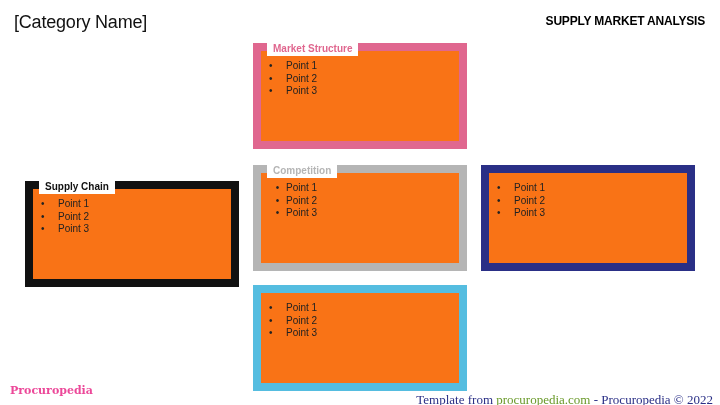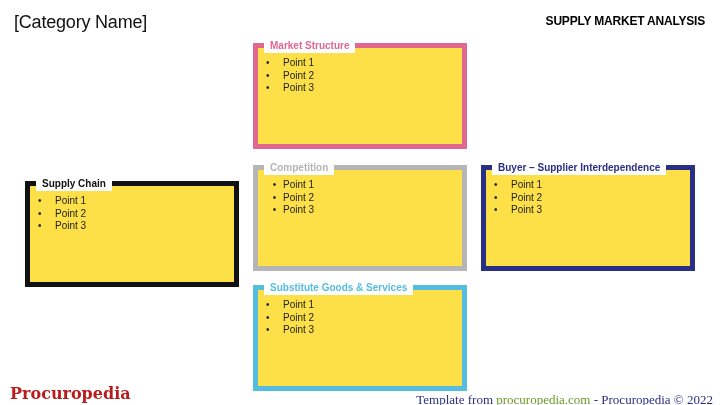--- a/index.html
+++ b/index.html
@@ -1,35 +1,35 @@
 <!DOCTYPE html>
 <html><head>
   <meta charset="utf-8">
   <style>
     html, body { margin:0; padding:0; }
     body { width:720px; height:405px; position:relative; background:#ffffff; overflow:hidden;
       font-family: "Liberation Sans", "DejaVu Sans", sans-serif; color:#111; }
     .cat-title { position:absolute; left:14px; top:12px; font-size:18px; font-weight:normal; color:#111; letter-spacing:-0.2px; }
     .main-title { position:absolute; right:15px; top:14px; font-size:12px; font-weight:bold; color:#000000; letter-spacing:-0.2px; }
-    .box { position:absolute; width:214px; height:106px; box-sizing:border-box; border:5px solid #fca5a5; background:#fde047; }
+    .box { position:absolute; width:214px; height:106px; box-sizing:border-box; border:8px solid #fca5a5; background:#f97316; }
     .box .label { position:absolute; top:-9px; left:6px; background:#fff; padding:0 6px; font-size:10px; font-weight:bold; line-height:14px; white-space:nowrap; }
     .box ul { margin:0; padding:0; list-style:none; position:absolute; top:9px; left:8px; }
     .box li { font-size:10px; line-height:12.5px; color:#222; display:flex; }
     .box li .bullet { width:17px; display:inline-block; }
     .b-market { left:253px; top:43px; border-color:#e0678f; }
     .b-market .label { color:#e0678f; }
     .b-supply { left:25px; top:181px; border-color:#111;text-decoration:underline; }
     .b-supply .label { color:#111; }
     .b-comp { left:253px; top:165px; border-color:#b5b5b5;text-align:center; }
     .b-comp .label { color:#b5b5b5; }
     .b-buyer { left:481px; top:165px; border-color:#2a2f86; }
     .b-buyer .label { color:#2a2f86; }
     .b-subst { left:253px; top:285px; border-color:#55bde0; }
     .b-subst .label { color:#55bde0; }
-    .logo { position:absolute; left:10px; top:384px; font-family:"DejaVu Serif","Liberation Serif",serif; font-weight:bold; font-size:16px; color:#b91c1c; }
+    .logo { position:absolute; left:10px; top:384px; font-family:"DejaVu Serif","Liberation Serif",serif; font-weight:bold; font-size:11px; color:#ec4899; }
     .credit { position:absolute; right:7px; top:392px; font-family:"Liberation Serif","DejaVu Serif",serif; font-size:13px; color:#2a2f86; }
     .credit a { color:#6a9a2a; text-decoration:underline; }
   </style>
 </head>
 <body>
 
 <div class="cat-title">[Category Name]</div>
 <div class="main-title">SUPPLY MARKET ANALYSIS</div>
 
 <div class="box b-market">
@@ -80,39 +80,37 @@
         <span>Point 2</span>
       </li>
     <li>
         <span class="bullet">•</span>
         <span>Point 3</span>
       </li>
   </ul>
 </div>
 
 <div class="box b-buyer">
-  <div class="label">Buyer – Supplier Interdependence</div>
   <ul>
     <li>
         <span class="bullet">•</span>
         <span>Point 1</span>
       </li>
     <li>
         <span class="bullet">•</span>
         <span>Point 2</span>
       </li>
     <li>
         <span class="bullet">•</span>
         <span>Point 3</span>
       </li>
   </ul>
 </div>
 
 <div class="box b-subst">
-  <div class="label">Substitute Goods &amp; Services</div>
   <ul>
     <li>
         <span class="bullet">•</span>
         <span>Point 1</span>
       </li>
     <li>
         <span class="bullet">•</span>
         <span>Point 2</span>
       </li>
     <li>

